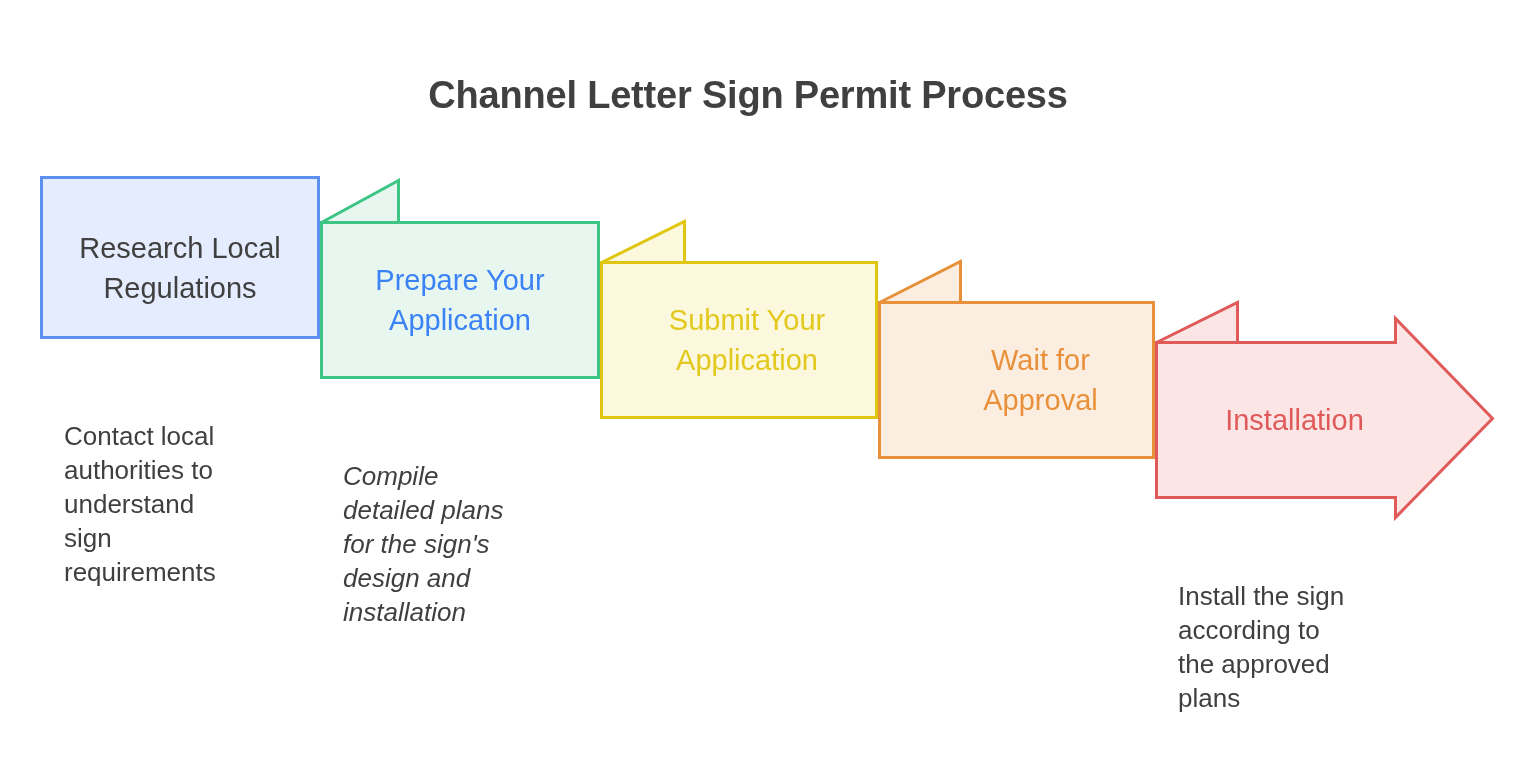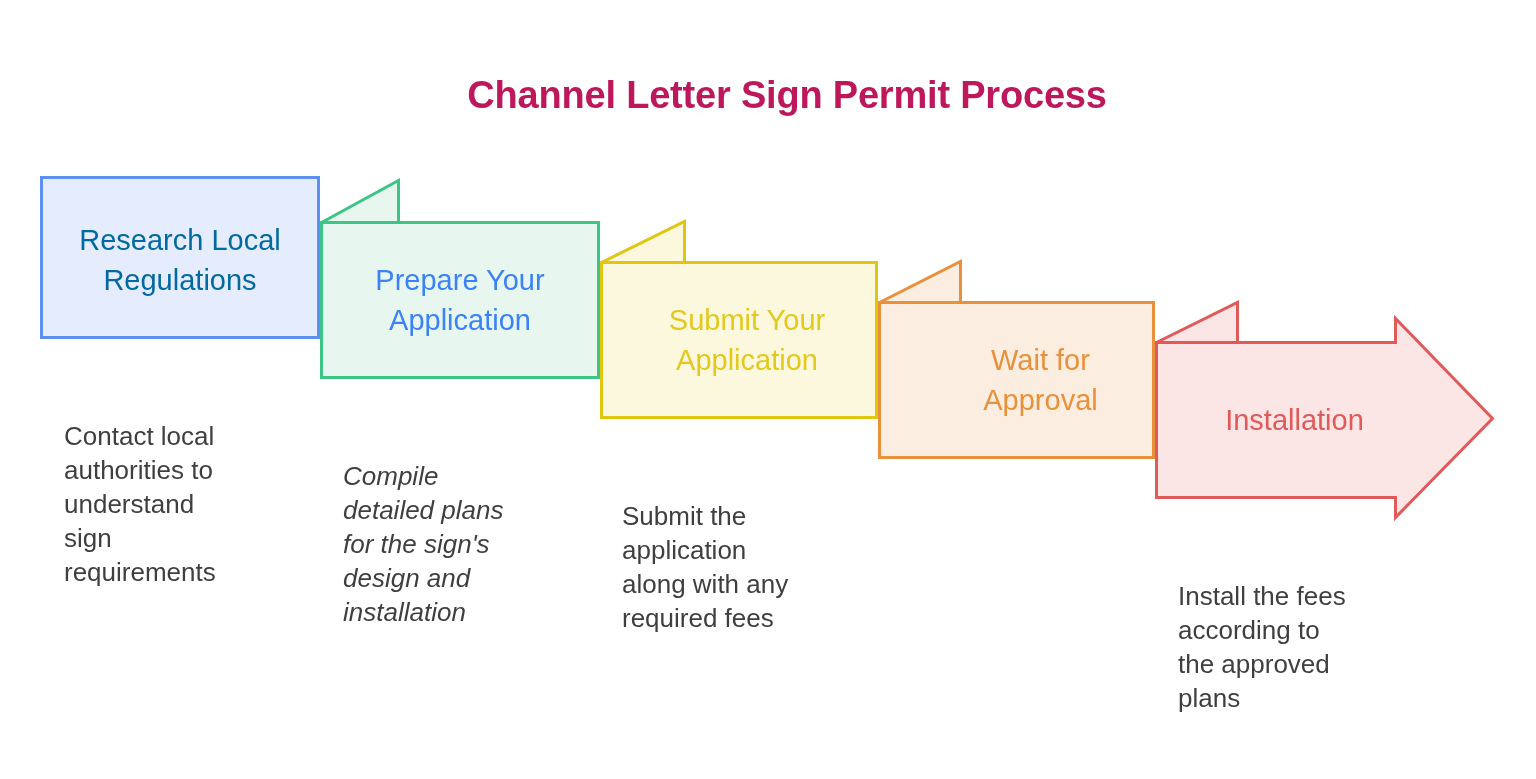--- a/index.html
+++ b/index.html
@@ -22,24 +22,23 @@
 
   
   #diagram-title {
     position: absolute;
     left: 0;
     top: 74px;
     width: 1496px;
     text-align: center;
     font-size: 38px;
     font-weight: bold;
-    color: #be185d;
+    color: #404040;
     letter-spacing: -0.2px;
     white-space: nowrap;
-    margin-left: 39px;
   }
 
   
   #steps-layer {
     position: absolute;
     left: 0;
     top: 0;
     width: 1536px;
     height: 779px;
   }
@@ -75,21 +74,21 @@
 
 <div id="canvas">
 
   <div id="diagram-title">Channel Letter Sign Permit Process</div>
 
   <div id="steps-layer">
 
     <svg class="step-shape" viewBox="0 0 1536 779">
       <rect x="41.5" y="177.5" width="277" height="160" fill="#e4ecfd" stroke="#5b8ff0" stroke-width="3"></rect>
     </svg>
-    <div class="step-label" style="left:40px; top:220px; width:280px; color:#0369a1;">Research Local
+    <div class="step-label" style="left:40px; top:228px; width:280px; color:#404040;">Research Local
 Regulations</div>
     <div class="step-desc" style="left:64px; top:379px; width:250px;">Contact local
 authorities to
 understand
 sign
 requirements</div>
 
     <svg class="step-shape" viewBox="0 0 1536 779">
 
       <polygon points="321.5,222.5 398.5,180.5 398.5,222.5" fill="#e7f7ef" stroke="#3cc585" stroke-width="3" stroke-linejoin="miter"></polygon>
@@ -103,36 +102,32 @@
 for the sign's
 design and
 installation</div>
 
     <svg class="step-shape" viewBox="0 0 1536 779">
       <polygon points="601.5,262.5 684.5,221.5 684.5,262.5" fill="#fcf8dd" stroke="#e0c511" stroke-width="3" stroke-linejoin="miter"></polygon>
       <rect x="601.5" y="262.5" width="275" height="155" fill="#fcf8dd" stroke="#e0c511" stroke-width="3"></rect>
     </svg>
     <div class="step-label" style="left:600px; top:300px; width:278px; color:#e3c81d;margin-left:8px;">Submit Your
 Application</div>
-    <div class="step-desc" style="left:622px; top:459px; width:256px;">Submit the
-application
-along with any
-required fees</div>
 
     <svg class="step-shape" viewBox="0 0 1536 779">
       <polygon points="879.5,302.5 960.5,261.5 960.5,302.5" fill="#fbeee1" stroke="#e8913a" stroke-width="3" stroke-linejoin="miter"></polygon>
       <rect x="879.5" y="302.5" width="274" height="155" fill="#fbeee1" stroke="#e8913a" stroke-width="3"></rect>
     </svg>
     <div class="step-label" style="left:878px; top:340px; width:277px; color:#e8913a;padding-left:24px;">Wait for
 Approval</div>
 
     <svg class="step-shape" viewBox="0 0 1536 779">
       <polygon points="1156.5,342.5 1237.5,302.5 1237.5,342.5" fill="#fbe5e5" stroke="#e05a5a" stroke-width="3" stroke-linejoin="miter"></polygon>
       <polygon points="1156.5,342.5 1395.5,342.5 1395.5,318.5 1492.5,418.5 1395.5,517.5 1395.5,497.5 1156.5,497.5" fill="#fbe5e5" stroke="#e05a5a" stroke-width="3" stroke-linejoin="miter"></polygon>
     </svg>
     <div class="step-label" style="left:1156px; top:400px; width:277px; color:#e05a5a;">Installation</div>
-    <div class="step-desc" style="left:1178px; top:539px; width:260px;">Install the fees
+    <div class="step-desc" style="left:1178px; top:539px; width:260px;">Install the sign
 according to
 the approved
 plans</div>
 
   </div>
 </div>
 
 </body></html>

